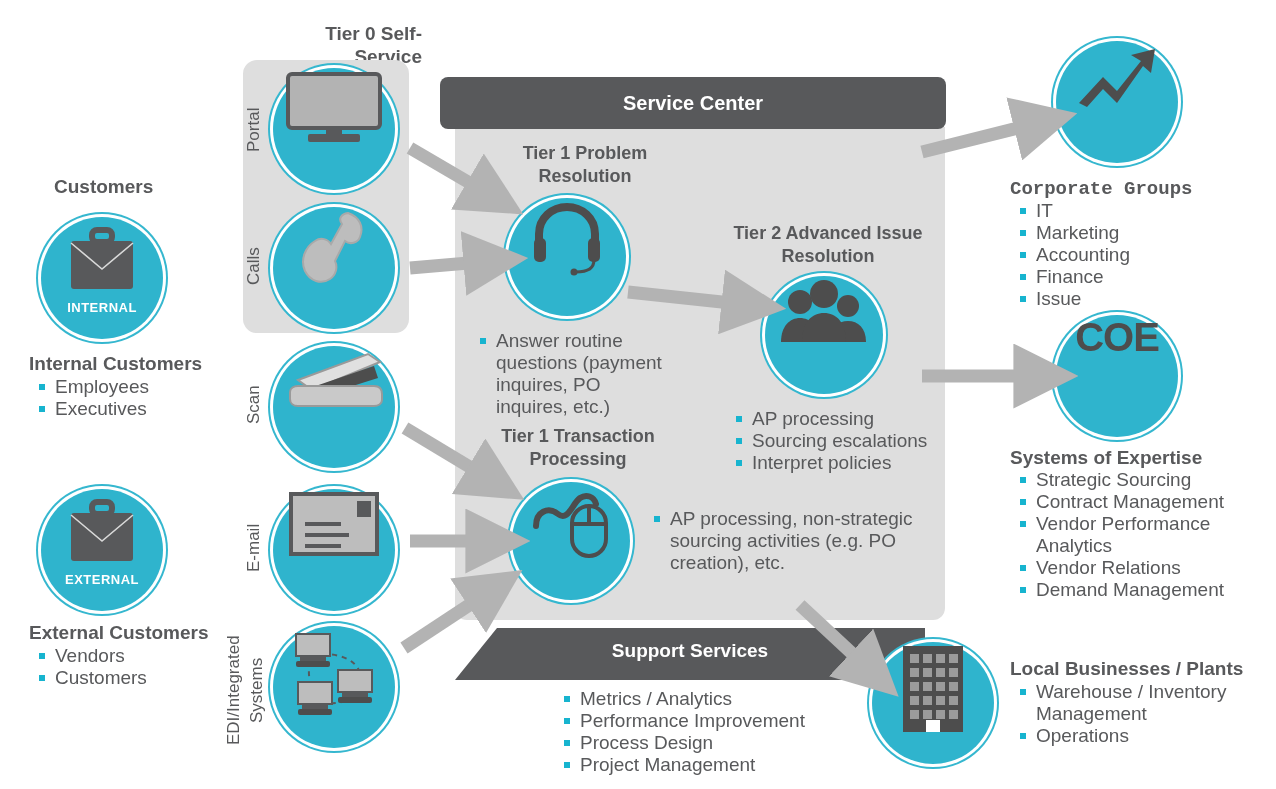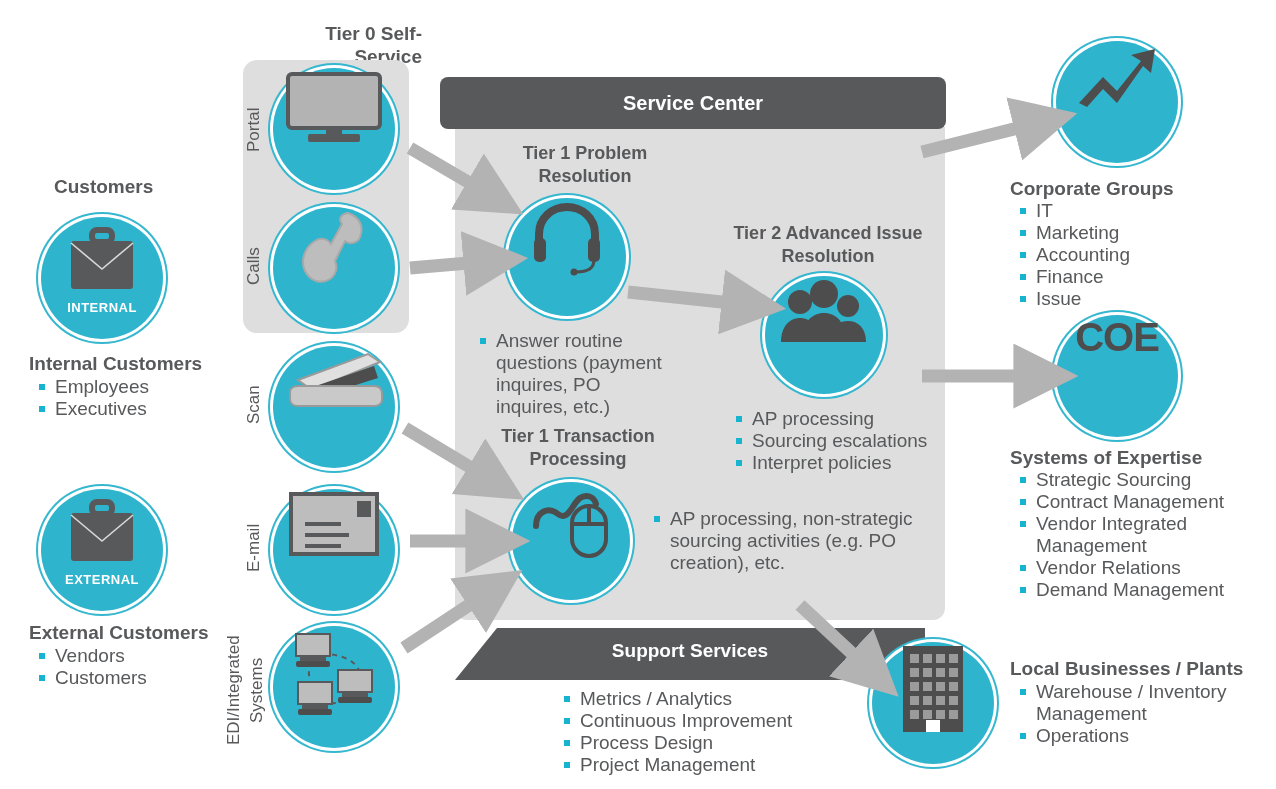--- a/index.html
+++ b/index.html
@@ -162,47 +162,47 @@
     <li>Sourcing escalations</li>
     <li>Interpret policies</li>
   </ul>
 
   <svg class="abs" style="left:455px;top:628px;" width="470" height="52">
     <path d="M0 52 L42 0 L470 0 L470 52 Z" fill="#58595b"></path>
   </svg>
   <div class="abs" style="left:455px;top:640px;width:470px;text-align:center;color:#fff;font-weight:bold;font-size:19px;">Support Services</div>
   <ul class="abs bullets" style="left:558px;top:688px;width:330px;line-height:22px;">
     <li>Metrics / Analytics</li>
-    <li>Continuous Improvement</li>
+    <li>Performance Improvement</li>
     <li>Process Design</li>
     <li>Project Management</li>
   </ul>
 
   <div class="abs circ" style="left:1056px;top:41px;width:122px;height:122px;">
     <svg width="88" height="80" viewBox="0 0 88 80">
       <path d="M6 62 L30 36 L44 50 L68 20 L58 14 L82 8 L78 32 L70 25 L44 62 L30 48 L14 66 Z" fill="#4d4d4d"></path>
     </svg>
   </div>
-  <div class="abs hdr" style="left:1010px;top:178px;font-size:19px;">Corporate Groups</div>
+  <div class="abs hdr" style="left:1010px;top:178px;font-size:19px;font-family:Liberation Mono, monospace;">Corporate Groups</div>
   <ul class="abs bullets" style="left:1014px;top:200px;width:250px;">
     <li>IT</li>
     <li>Marketing</li>
     <li>Accounting</li>
     <li>Finance</li>
     <li>Issue</li>
   </ul>
 
   <div class="abs circ" style="left:1056px;top:315px;width:122px;height:122px;">
     <span style="color:#4d4d4d;font-weight:bold;font-size:40px;letter-spacing:-1px;">COE</span>
   </div>
   <div class="abs hdr" style="left:1010px;top:447px;font-size:19px;">Systems of Expertise</div>
   <ul class="abs bullets" style="left:1014px;top:469px;width:250px;">
     <li>Strategic Sourcing</li>
     <li>Contract Management</li>
-    <li>Vendor Integrated Management</li>
+    <li>Vendor Performance Analytics</li>
     <li>Vendor Relations</li>
     <li>Demand Management</li>
   </ul>
 
   <div class="abs circ" style="left:872px;top:642px;width:122px;height:122px;">
     <svg width="70" height="92" viewBox="0 0 70 92">
       <rect x="5" y="4" width="60" height="86" fill="#4d4d4d"></rect>
       <g fill="#9b9b9b">
         <rect x="12" y="12" width="9" height="9"></rect>
           <rect x="25" y="12" width="9" height="9"></rect>

